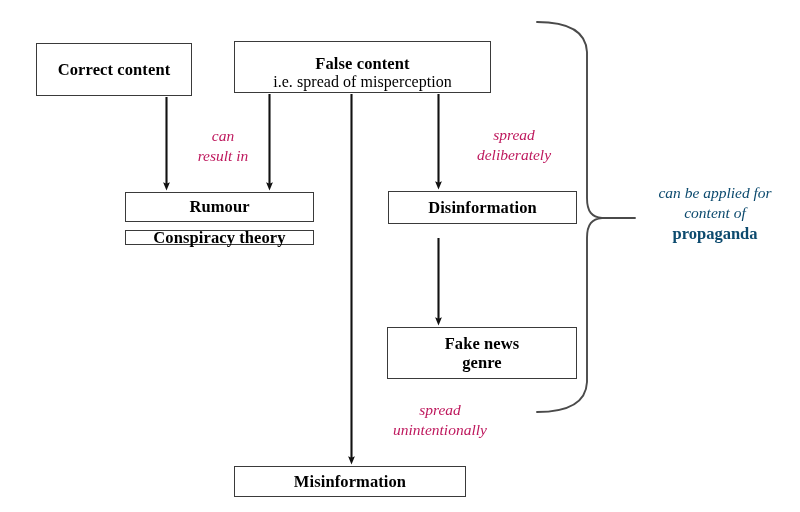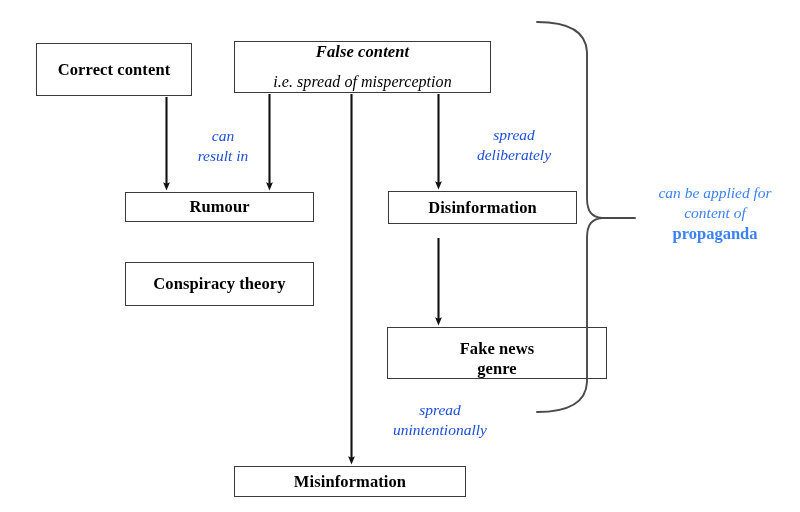--- a/index.html
+++ b/index.html
@@ -32,38 +32,37 @@
     font-weight: bold;
     font-size: 16.5px;
     letter-spacing: 0.1px;
   }
   .node .sub {
     font-weight: normal;
     font-size: 16px;
     letter-spacing: 0.05px;
   }
   .node.top-align {
-    justify-content: space-between;
-    font-style: italic;
+    justify-content: flex-end;
   }
   .edge-label {
     position: absolute;
     font-style: italic;
     font-size: 15.5px;
     line-height: 1.26;
-    color: #1d4ed8;
+    color: #be185d;
     text-align: center;
     white-space: pre-line;
   }
   .brace-note {
     position: absolute;
     font-style: italic;
     font-size: 15.5px;
     line-height: 1.3;
-    color: #3b82f6;
+    color: #0c4a6e;
     text-align: center;
   }
   .brace-note .strong {
     font-style: normal;
     font-weight: bold;
     font-size: 16.5px;
     font-family: Liberation Serif, serif;
   }
   svg.overlay {
     position: absolute;
@@ -85,29 +84,29 @@
 
   <div class="node top-align" style="left:234px; top:41px; width:257px; height:52px;">
     <span class="title">False content</span>
     <span class="sub">i.e. spread of misperception</span>
   </div>
 
   <div class="node" style="left:125px; top:192px; width:189px; height:30px;">
     <span class="title">Rumour</span>
   </div>
 
-  <div class="node" style="left:125px; top:230px; width:189px; height:44px;margin-top:32px;">
+  <div class="node" style="left:125px; top:230px; width:189px; height:15px;">
     <span class="title">Conspiracy theory</span>
   </div>
 
   <div class="node" style="left:388px; top:191px; width:189px; height:33px;">
     <span class="title">Disinformation</span>
   </div>
 
-  <div class="node" style="left:387px; top:327px; width:220px; height:52px;justify-content:flex-end;">
+  <div class="node" style="left:387px; top:327px; width:190px; height:52px;">
     <span class="title" style="white-space:pre-line;">Fake news
 genre</span>
   </div>
 
   <div class="node" style="left:234px; top:466px; width:232px; height:31px;">
     <span class="title">Misinformation</span>
   </div>
 
   <div class="edge-label" style="left:174px; top:126px; width:98px;">can
 result in</div>

